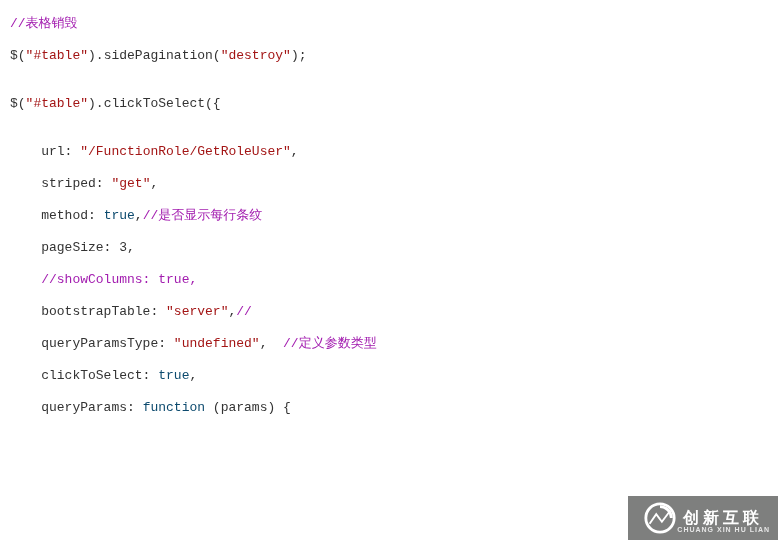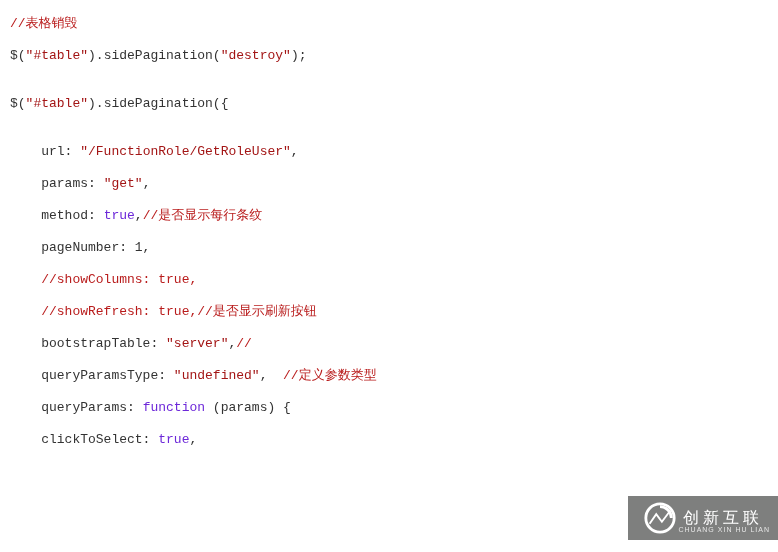--- a/index.html
+++ b/index.html
@@ -13,36 +13,37 @@
     font-size: 13px;
     line-height: 16px;
     color: #333333;
   }
   .code-area {
     padding: 0 0 0 10px;
     white-space: pre;
   }
   .line { display: block; }
   .tok { display: inline; }
-  .c-comment { color: #b91c1c; }     
+  .c-comment { color: #a21caf; }     
   .c-string  { color: #a31515; }     
-  .c-keyword { color: #6d28d9; }     
+  .c-keyword { color: #0c4a6e; }     
   .c-plain   { color: #333333; }
 
   .watermark {
     position: absolute;
     right: 0;
     bottom: 12px;
     width: 150px;
     height: 44px;
     background: #7e7f7e;
     display: flex;
     align-items: center;
     justify-content: center;
     gap: 6px;
+    font-weight: bold;
   }
   .watermark .logo {
     width: 34px;
     height: 34px;
     display: inline-block;
   }
   .watermark .logo svg { display: block; }
   .watermark .txt {
     font-family: "Microsoft YaHei", sans-serif;
     font-size: 16px;
@@ -59,32 +60,31 @@
     color: #e6e6e6;
   }
 </style>
 </head>
 <body>
 
 <div class="code-area">
 <span class="line"><span class="tok c-comment">//表格销毁</span></span>
 <span class="line"><span class="tok c-plain">$(</span><span class="tok c-string">"#table"</span><span class="tok c-plain">).sidePagination(</span><span class="tok c-string">"destroy"</span><span class="tok c-plain">);</span></span>
 <span class="line"><span class="tok c-plain"></span></span>
-<span class="line"><span class="tok c-plain">$(</span><span class="tok c-string">"#table"</span><span class="tok c-plain">).sidePagination({</span></span>
+<span class="line"><span class="tok c-plain">$(</span><span class="tok c-string">"#table"</span><span class="tok c-plain">).clickToSelect({</span></span>
 <span class="line"><span class="tok c-plain"></span></span>
 <span class="line"><span class="tok c-plain">    url: </span><span class="tok c-string">"/FunctionRole/GetRoleUser"</span><span class="tok c-plain">,</span></span>
-<span class="line"><span class="tok c-plain">    params: </span><span class="tok c-string">"get"</span><span class="tok c-plain">,</span></span>
+<span class="line"><span class="tok c-plain">    striped: </span><span class="tok c-string">"get"</span><span class="tok c-plain">,</span></span>
 <span class="line"><span class="tok c-plain">    method: </span><span class="tok c-keyword">true</span><span class="tok c-plain">,</span><span class="tok c-comment">//是否显示每行条纹</span></span>
-<span class="line"><span class="tok c-plain">    pageNumber: 1,</span></span>
+<span class="line"><span class="tok c-plain">    pageSize: 3,</span></span>
 <span class="line"><span class="tok c-comment">    //showColumns: true,</span></span>
-<span class="line"><span class="tok c-comment">    //showRefresh: true,//是否显示刷新按钮</span></span>
 <span class="line"><span class="tok c-plain">    bootstrapTable: </span><span class="tok c-string">"server"</span><span class="tok c-plain">,</span><span class="tok c-comment">//</span></span>
 <span class="line"><span class="tok c-plain">    queryParamsType: </span><span class="tok c-string">"undefined"</span><span class="tok c-plain">,  </span><span class="tok c-comment">//定义参数类型</span></span>
+<span class="line"><span class="tok c-plain">    clickToSelect: </span><span class="tok c-keyword">true</span><span class="tok c-plain">,</span></span>
 <span class="line"><span class="tok c-plain">    queryParams: </span><span class="tok c-keyword">function</span><span class="tok c-plain"> (params) {</span></span>
-<span class="line"><span class="tok c-plain">    clickToSelect: </span><span class="tok c-keyword">true</span><span class="tok c-plain">,</span></span>
 
 
 
 
 
 
 
 
 
 

